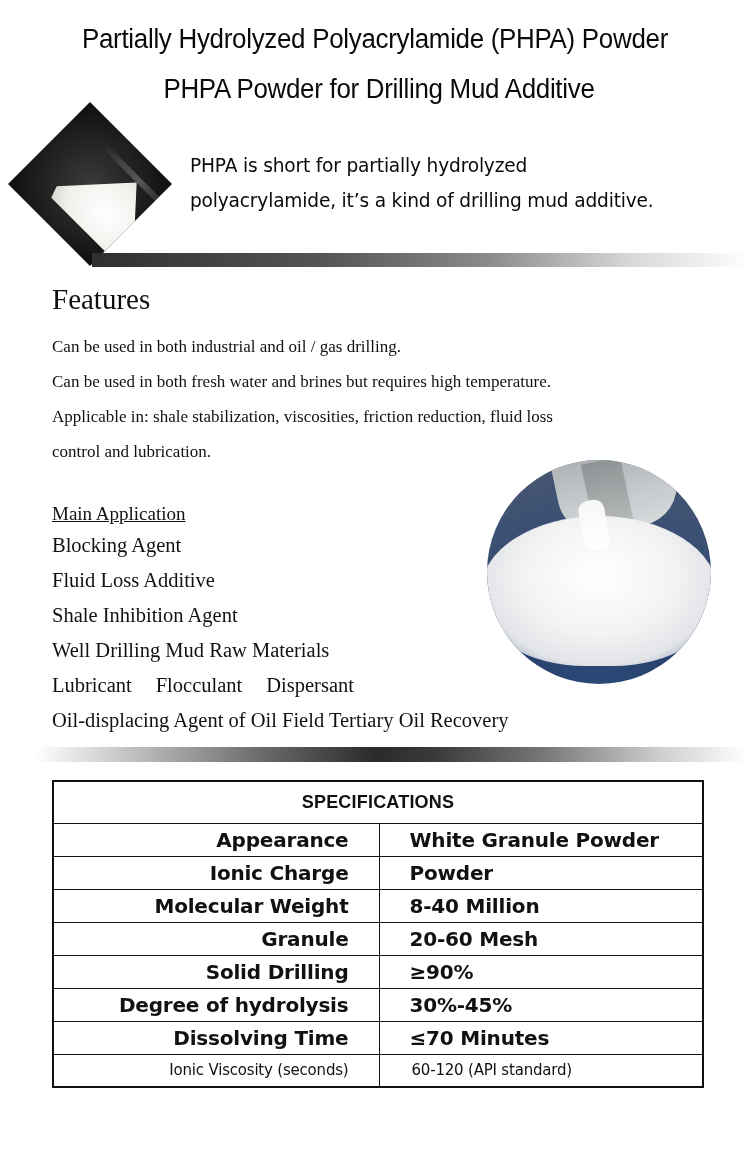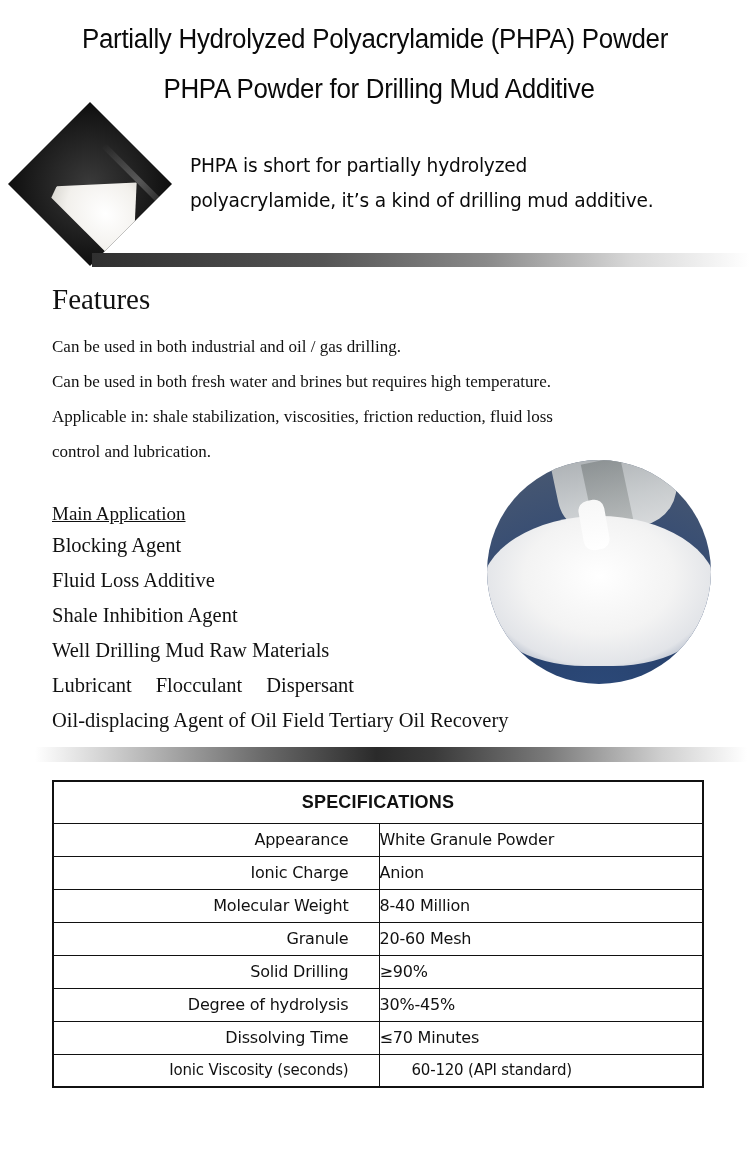--- a/index.html
+++ b/index.html
@@ -93,25 +93,25 @@
       position: absolute; left: 52px; top: 780px; width: 652px;
       border-collapse: collapse; border: 2px solid #111;
       font-family: "DejaVu Sans", sans-serif;
     }
     table.specs th {
       height: 42px; font-family: "Liberation Sans", sans-serif; font-weight: bold;
       font-size: 18px; text-align: center; border: 1.5px solid #111; color: #111;
       letter-spacing: 0.2px;
     }
     table.specs td {
-      height: 33px; font-size: 16px; border: 1.5px solid #111; color: #111;
-      font-weight: normal; letter-spacing: -0.2px;
+      height: 33px; font-size: 20px; border: 1.5px solid #111; color: #111;
+      font-weight: bold; letter-spacing: -0.2px;
     }
     table.specs td.k { width: 326px; text-align: right; padding-right: 30px; }
-    table.specs td.v { text-align: left; }
+    table.specs td.v { text-align: left; padding-left: 30px; }
     table.specs tr.last td { font-weight: normal; font-size: 15px; }
     table.specs tr.last td.v { padding-left: 32px; }
   </style>
 </head>
 <body>
 
 <h1 class="title title-1">Partially Hydrolyzed Polyacrylamide (PHPA) Powder</h1>
 <h2 class="title title-2">PHPA Powder for Drilling Mud Additive</h2>
 
 <div class="diamond-wrap">
@@ -163,21 +163,21 @@
         <th colspan="2">SPECIFICATIONS</th>
       </tr>
   </thead>
   <tbody>
     <tr>
       <td class="k">Appearance</td>
       <td class="v">White Granule Powder</td>
     </tr>
     <tr>
       <td class="k">Ionic Charge</td>
-      <td class="v">Anion</td>
+      <td class="v">Powder</td>
     </tr>
     <tr>
       <td class="k">Molecular Weight</td>
       <td class="v">8-40 Million</td>
     </tr>
     <tr>
       <td class="k">Granule</td>
       <td class="v">20-60 Mesh</td>
     </tr>
     <tr>

